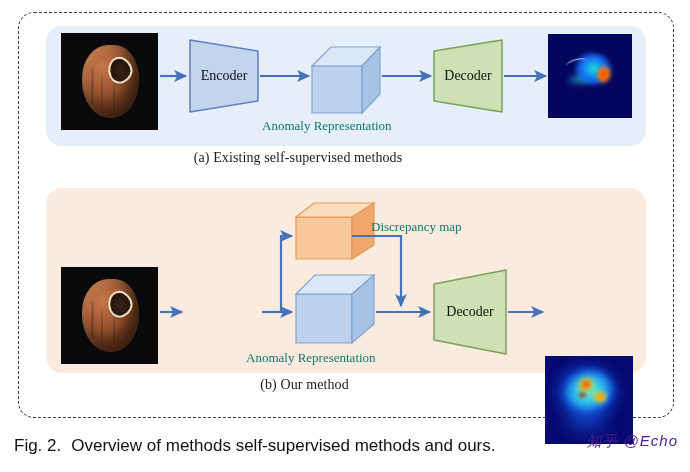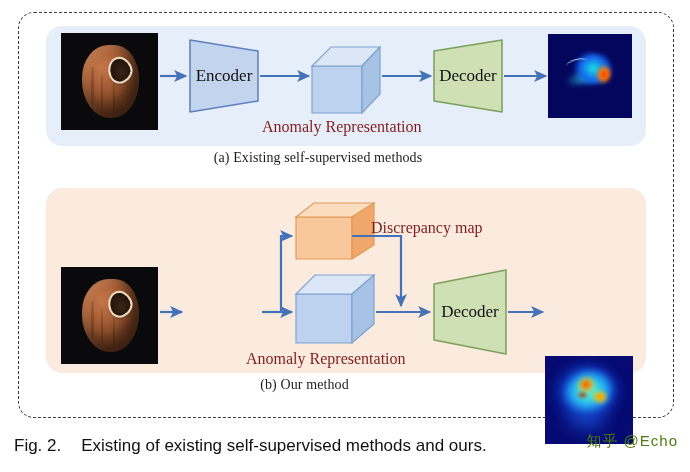--- a/index.html
+++ b/index.html
@@ -56,21 +56,21 @@
   }
 
   .panel-caption {
     position: absolute;
     text-align: center;
     font-size: 14px;
     color: #1b1b1b;
     letter-spacing: 0.1px;
     white-space: nowrap;
   }
-  .cap-a { left: 0; top: 150px; width: 596px; margin-left: 20px; }
+  .cap-a { left: 0; top: 150px; width: 596px; }
   .cap-b { left: 0; top: 377px; width: 609px; }
 
   
   .img-box {
     position: absolute;
     box-sizing: border-box;
     overflow: hidden;
   }
   .nut-img {
     background: #0a0a0c;
@@ -195,21 +195,21 @@
   }
   .trap svg { display: block; overflow: visible; }
   .trap .trap-label {
     position: absolute;
     left: 0; top: 0;
     width: 100%; height: 100%;
     display: flex;
     flex-direction: column;
     align-items: center;
     justify-content: center;
-    font-size: 17px;
+    font-size: 14px;
     color: #111;
     line-height: 1.12;
     text-align: center;
     pointer-events: none;
   }
 
   
   .box3d { position: absolute; }
   .box3d svg { display: block; overflow: visible; }
 
@@ -217,48 +217,49 @@
   .wires {
     position: absolute;
     left: 0; top: 0;
     width: 690px; height: 472px;
     pointer-events: none;
   }
 
   
   .wire-label {
     position: absolute;
-    font-size: 16px;
-    color: #7f1d1d;
+    font-size: 13px;
+    color: #0f766e;
     white-space: nowrap;
     font-family: Liberation Serif, serif;
   }
 
   
   .fig-caption {
     position: absolute;
     left: 14px;
     top: 436px;
     font-size: 17px;
     color: #111;
     font-family: "Liberation Sans", "DejaVu Sans", sans-serif;
     white-space: nowrap;
   }
-  .fig-caption .fig-num { margin-right: 20px; }
+  .fig-caption .fig-num { margin-right: 10px; }
 
   
   .watermark {
     position: absolute;
     right: 12px;
     top: 432px;
     font-size: 15px;
-    color: #4d7c0f;
+    color: #4c1d95;
     font-family: "Liberation Sans", "DejaVu Sans", sans-serif;
     white-space: nowrap;
     letter-spacing: 1px;
+    font-style: italic;
   }
 </style>
 </head>
 <body>
 
 <div id="figure-root">
 
   <div class="dashed-frame"></div>
 
   <div class="panel panel-a"></div>
@@ -375,18 +376,18 @@
 
       <path d="M352,236 L401,236 L401,306"></path>
 
       <line x1="376" y1="312" x2="430" y2="312"></line>
 
       <line x1="508" y1="312" x2="543" y2="312"></line>
     </g>
   </svg>
 
   <div class="fig-caption">
-    <span class="fig-num">Fig. 2.</span><span>Existing of existing self-supervised methods and ours.</span>
+    <span class="fig-num">Fig. 2.</span><span>Overview of methods self-supervised methods and ours.</span>
   </div>
 
   <div class="watermark">知乎 @Echo</div>
 
 </div>
 
 </body></html>

